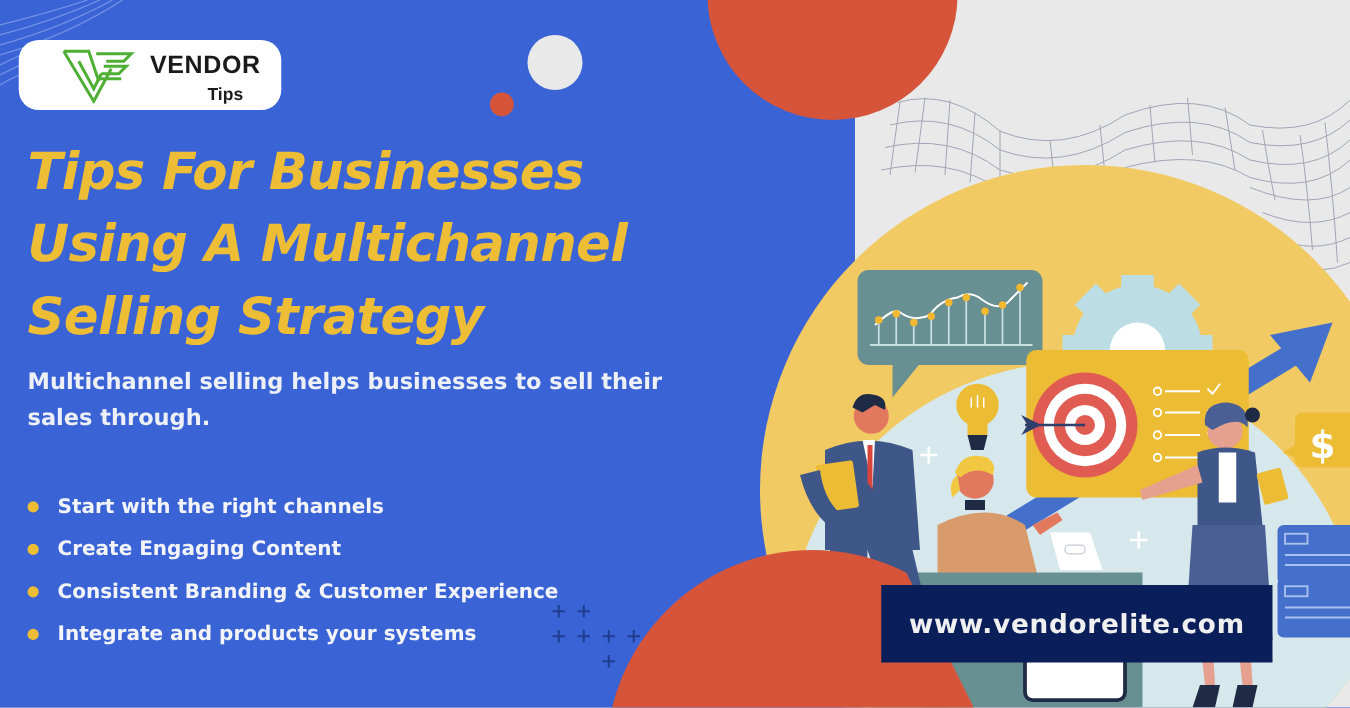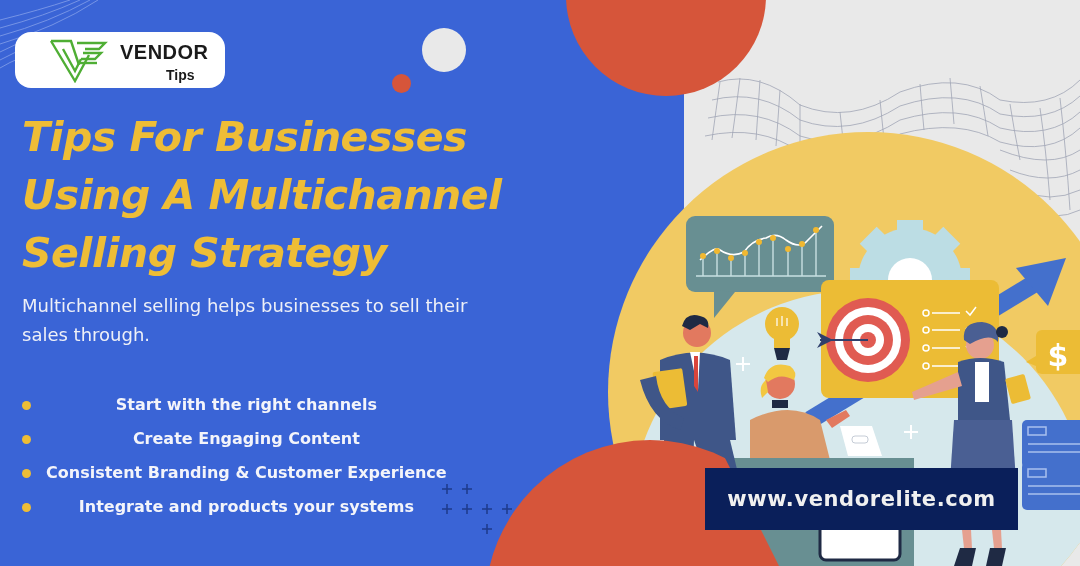--- a/index.html
+++ b/index.html
@@ -7,23 +7,23 @@
   .stage { position:absolute; left:0; top:0; width:1080px; height:566px; overflow:hidden; }
   .blue-panel { position:absolute; left:0; top:0; width:684px; height:566px; background:#3a64d6; }
   .deco-lines { position:absolute; left:0; top:0; }
   .circle { position:absolute; border-radius:50%; }
   .logo-box { position:absolute; left:15px; top:32px; width:210px; height:56px; background:#ffffff; border-radius:16px;font-weight:bold; }
   .logo-mark { position:absolute; left:34px; top:5px; }
   .logo-vendor { position:absolute; left:105px; top:9px; font-size:20px; color:#1a1a1a; letter-spacing:0.5px; font-family:"Liberation Sans", sans-serif; }
   .logo-elite { position:absolute; left:151px; top:35px; font-size:14px; color:#1a1a1a; font-family:"Liberation Sans", sans-serif; }
   .headline { position:absolute; left:22px; top:108px; margin:0; font-family:"DejaVu Sans", sans-serif; font-weight:bold; font-size:41px; line-height:58px; color:#eebd36; letter-spacing:-0.5px; }
   .headline span { display:block; white-space:nowrap;font-style:italic; }
-  .desc { position:absolute; left:22px; top:291px; margin:0; font-family:"DejaVu Sans", sans-serif; font-weight:normal; font-size:18px; line-height:29px; color:#eef0f7; }
+  .desc { position:absolute; left:22px; top:291px; margin:0; font-family:"DejaVu Sans", sans-serif; font-weight:bold; font-size:18px; line-height:29px; color:#eef0f7; }
   .desc span { display:block; white-space:nowrap; }
-  .bullets { position:absolute; left:22px; top:391px; margin:0; padding:0; list-style:none;text-align:center; }
+  .bullets { position:absolute; left:22px; top:391px; margin:0; padding:0; list-style:none; }
   .bullets li { position:relative; height:34px; line-height:28px; padding-left:24px; font-weight:bold; font-size:16px; color:#f3f4fa; white-space:nowrap; }
   .bullets li .dot { position:absolute; left:0; top:10px; width:9px; height:9px; border-radius:50%; background:#eebd36; }
   .plus-grid { position:absolute; left:440px; top:480px; }
   .illus { position:absolute; left:0; top:0; }
   .url-box { position:absolute; left:705px; top:468px; width:313px; height:62px; background:#0a1f5a; display:flex; align-items:center; justify-content:center; }
   .url-text { color:#f0f0f0; font-weight:bold; font-size:21px; letter-spacing:0.6px; font-family:"DejaVu Sans", sans-serif; }
 </style>
 </head>
 <body>
 

